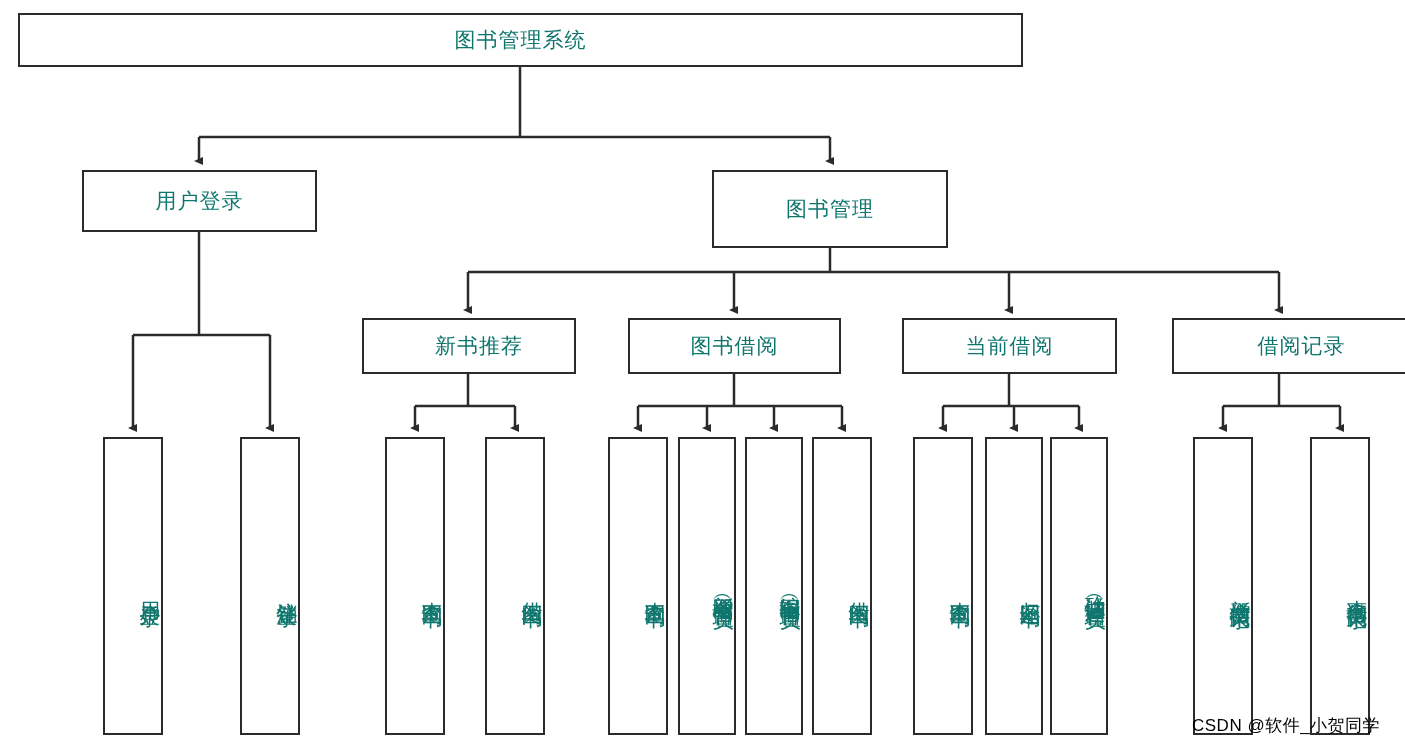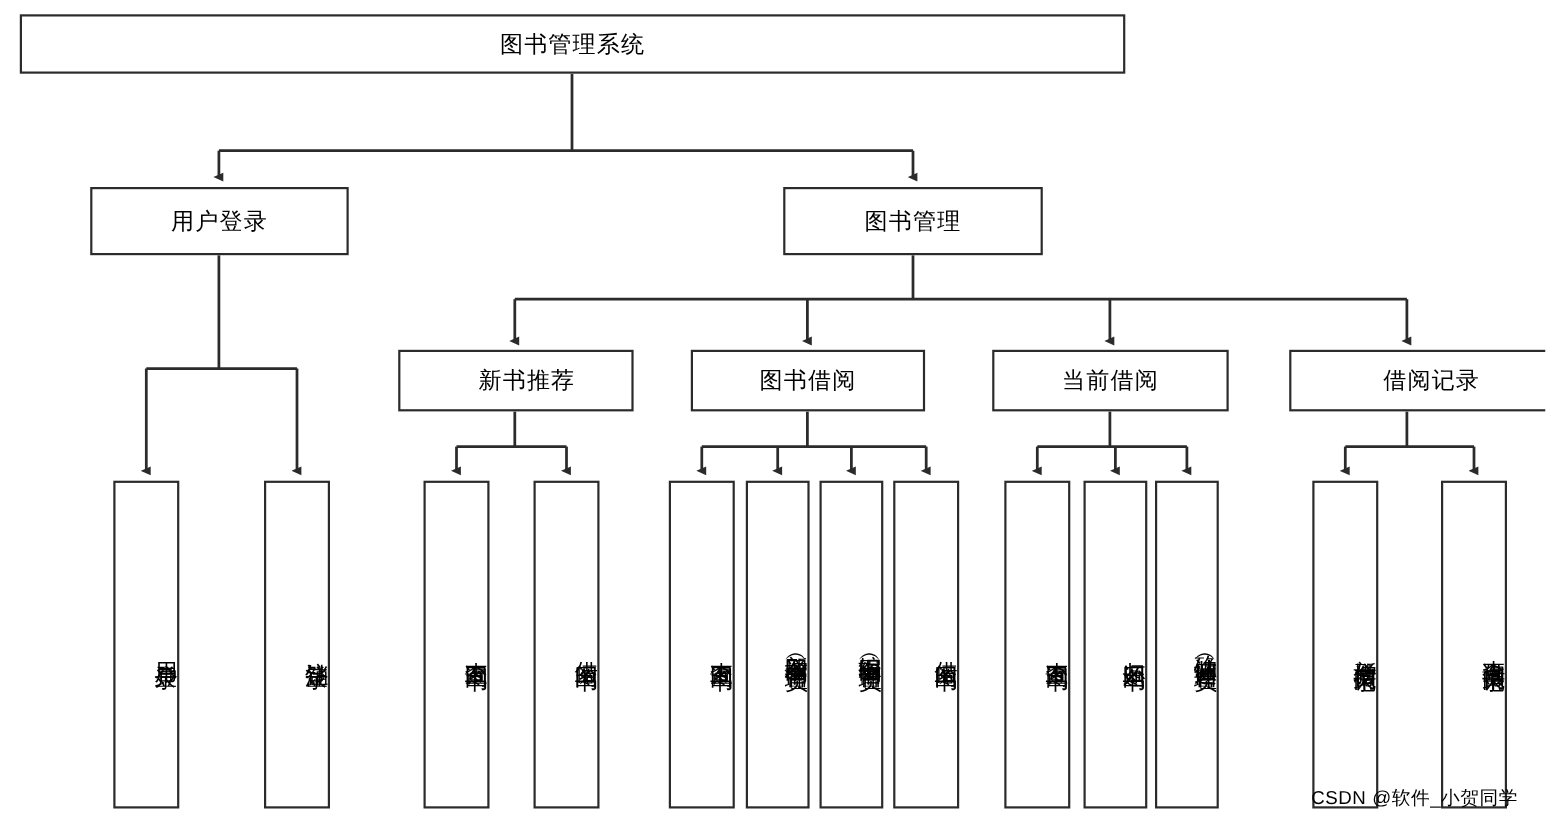--- a/index.html
+++ b/index.html
@@ -24,21 +24,21 @@
     pointer-events: none;
   }
   .node {
     position: absolute;
     box-sizing: border-box;
     border: 2px solid #2b2b2b;
     background: #ffffff;
     display: flex;
     align-items: center;
     justify-content: center;
-    color: #000000;
+    color: #0f766e;
   }
   .node.horiz {
     font-size: 21px;
     letter-spacing: 1px;
     white-space: nowrap;
   }
   .node.vert {
     writing-mode: vertical-rl;
     text-orientation: upright;
     font-size: 21px;
@@ -116,21 +116,21 @@
     </g>
   </svg>
 
   <div class="node horiz" style="left:18px; top:13px; width:1005px; height:54px;">
     <span>图书管理系统</span>
   </div>
 
   <div class="node horiz" style="left:82px; top:170px; width:235px; height:62px;">
     <span>用户登录</span>
   </div>
-  <div class="node horiz" style="left:712px; top:170px; width:236px; height:62px;">
+  <div class="node horiz" style="left:712px; top:170px; width:236px; height:78px;">
     <span>图书管理</span>
   </div>
 
   <div class="node horiz" style="left:362px; top:318px; width:214px; height:56px;padding-left:20px;">
     <span>新书推荐</span>
   </div>
   <div class="node horiz" style="left:902px; top:318px; width:215px; height:56px;">
     <span>当前借阅</span>
   </div>
   <div class="node horiz" style="left:628px; top:318px; width:213px; height:56px;">

